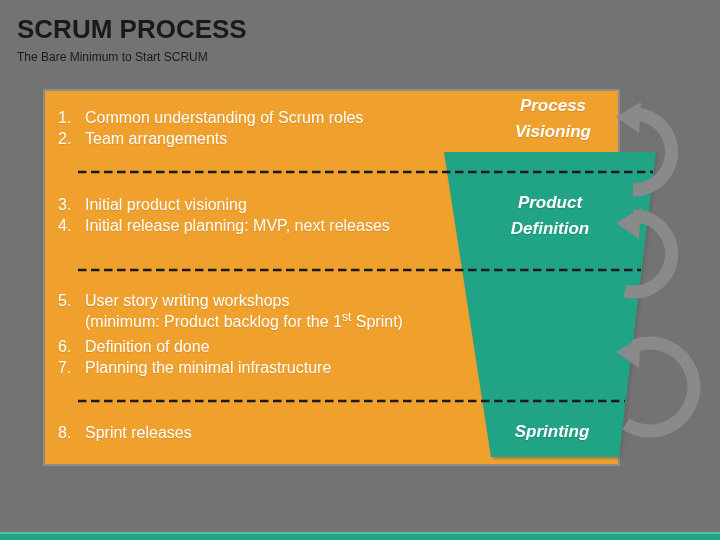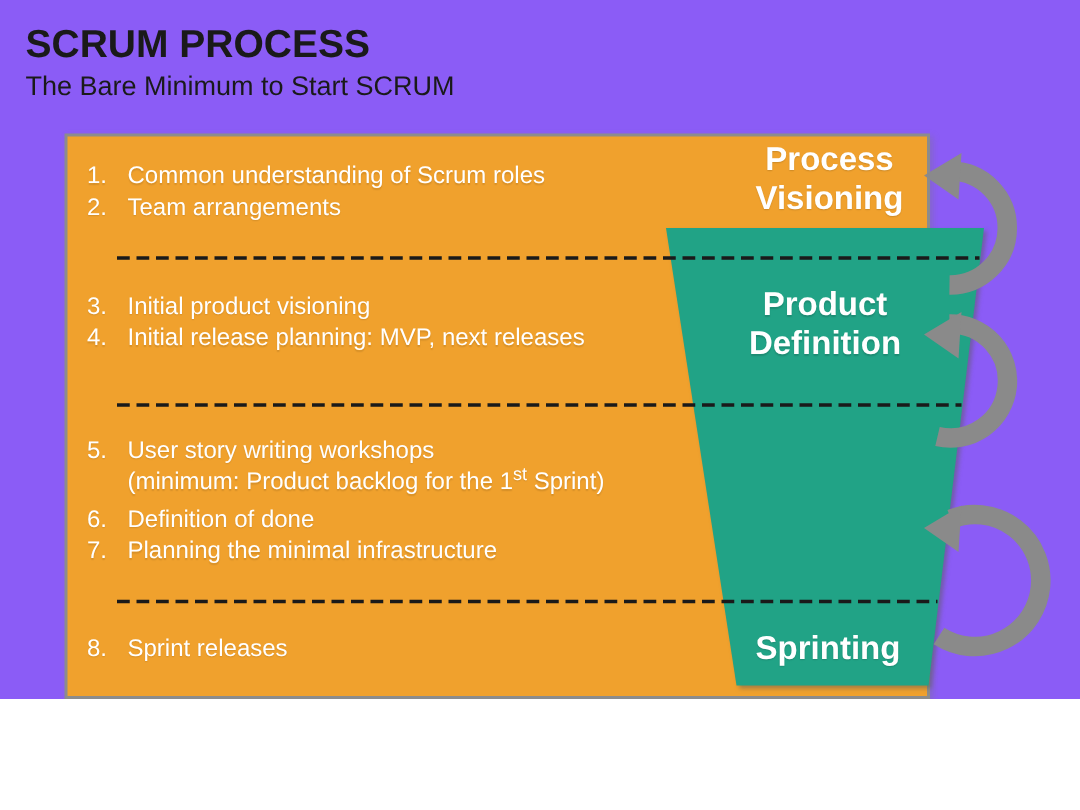--- a/index.html
+++ b/index.html
@@ -1,26 +1,26 @@
 <!DOCTYPE html>
 <html><head>
 <meta charset="utf-8">
 <style>
   html,body { margin:0; padding:0; background:#ffffff; }
   .slide {
-    position:relative; width:720px; height:466px; background:#8b5cf6;
+    position:relative; width:720px; height:540px; background:#737373;
     font-family:"Liberation Sans", sans-serif; overflow:hidden;
   }
   .title {
     position:absolute; left:17px; top:14px;
     font-size:26px; font-weight:bold; color:#1a1a1a; line-height:30px;
   }
   .subtitle {
     position:absolute; left:17px; top:46px;
-    font-size:18px; color:#1a1a1a; line-height:22px;
+    font-size:12px; color:#1a1a1a; line-height:22px;
   }
   svg.canvas { position:absolute; left:0; top:0; }
   .pbox   { filter: drop-shadow(2px 2px 2px rgba(120,120,120,0.35)); }
   .funnel { filter: drop-shadow(2px 2px 1.5px rgba(90,90,90,0.5)); }
 
   .group {
     position:absolute; left:44px; width:565px;
     color:#ffffff; font-size:16px; line-height:21px;
     text-shadow: 0 1px 1px rgba(0,0,0,0.12);
   }
@@ -29,22 +29,23 @@
   .g3 { top:290px; }
   .g4 { top:422px; }
   .row { display:flex; }
   .row.sp { margin-top:4px; }
   .num { flex:none; margin-left:14px; width:27px; }
   .txt { flex:1; }
   sup { font-size:12px; line-height:0; vertical-align:super; }
 
   .stage {
     position:absolute; width:170px; text-align:center;
-    color:#ffffff; font-weight:bold; font-size:22px; line-height:26px;
+    color:#ffffff; font-weight:bold; font-size:17px; line-height:26px;
     text-shadow: 0 1px 1px rgba(0,0,0,0.15);
+    font-style: italic;
   }
   .s1 { left:468px; top:93px; }
   .s2 { left:465px; top:190px; }
   .s3 { left:464px; top:303px; }
   .s4 { left:467px; top:419px; }
 
   .bottom-bar {
     position:absolute; left:0; top:532px; width:720px; height:8px;
     background:#21A386; border-top:2px solid #57C0A7; box-sizing:border-box;
   }

